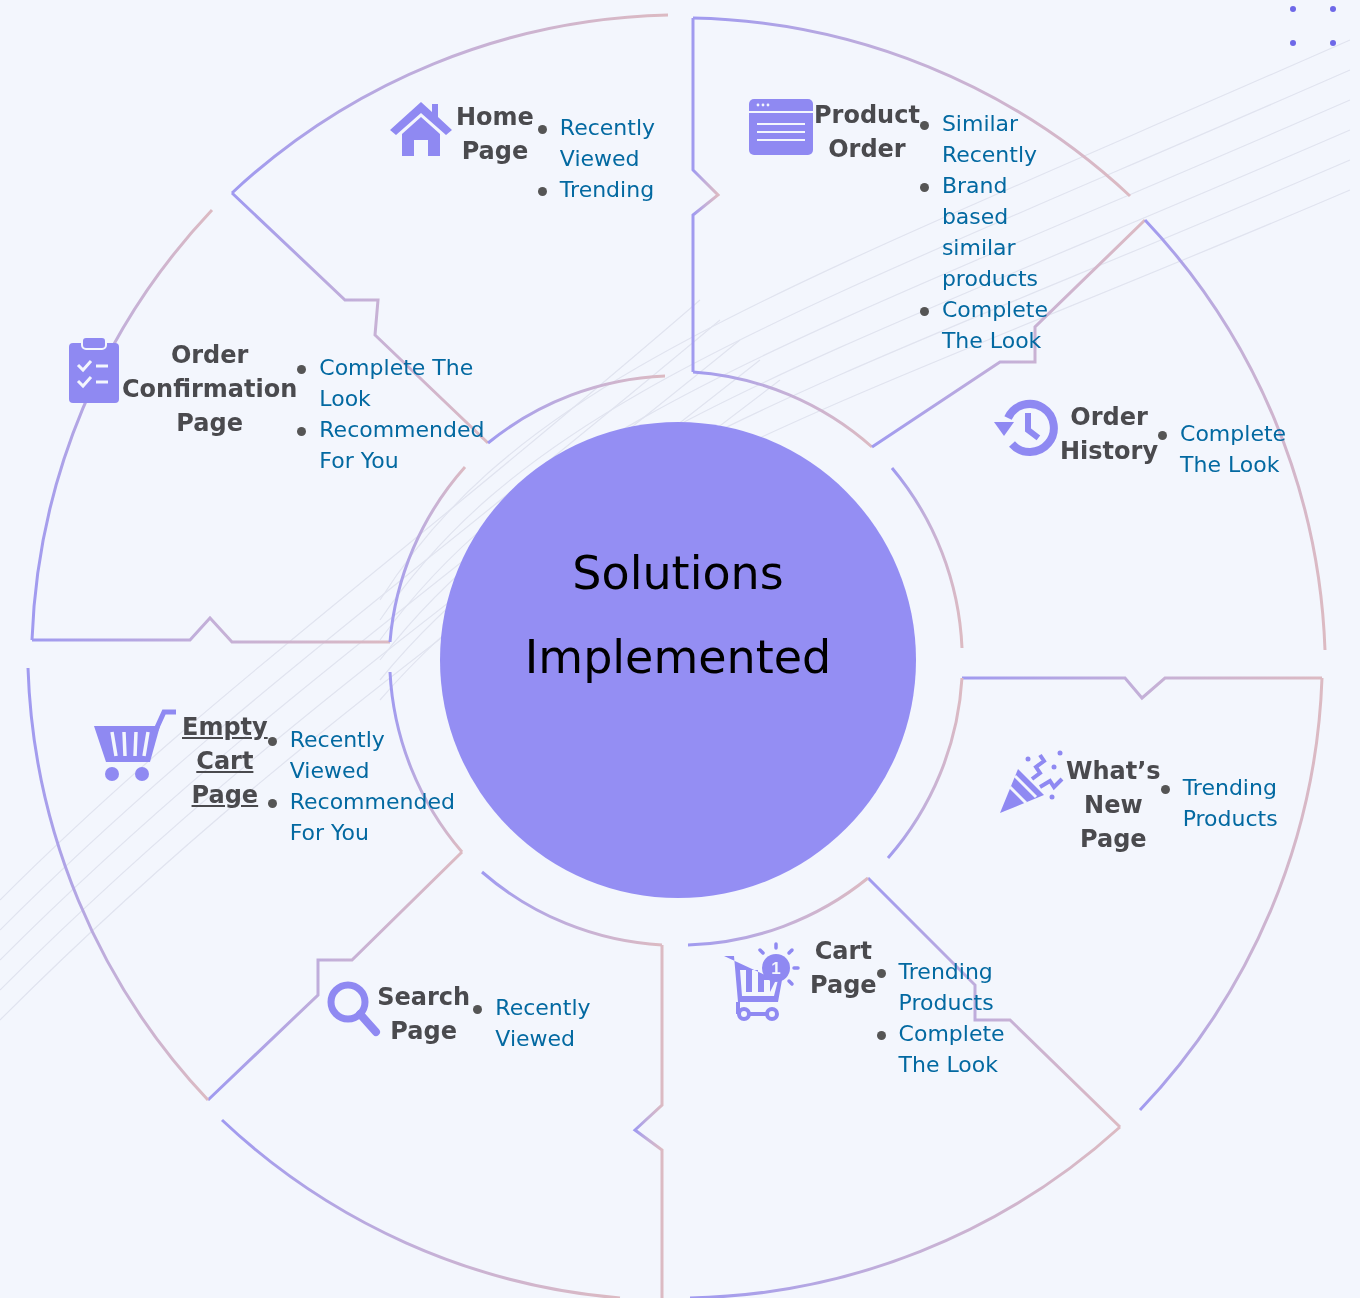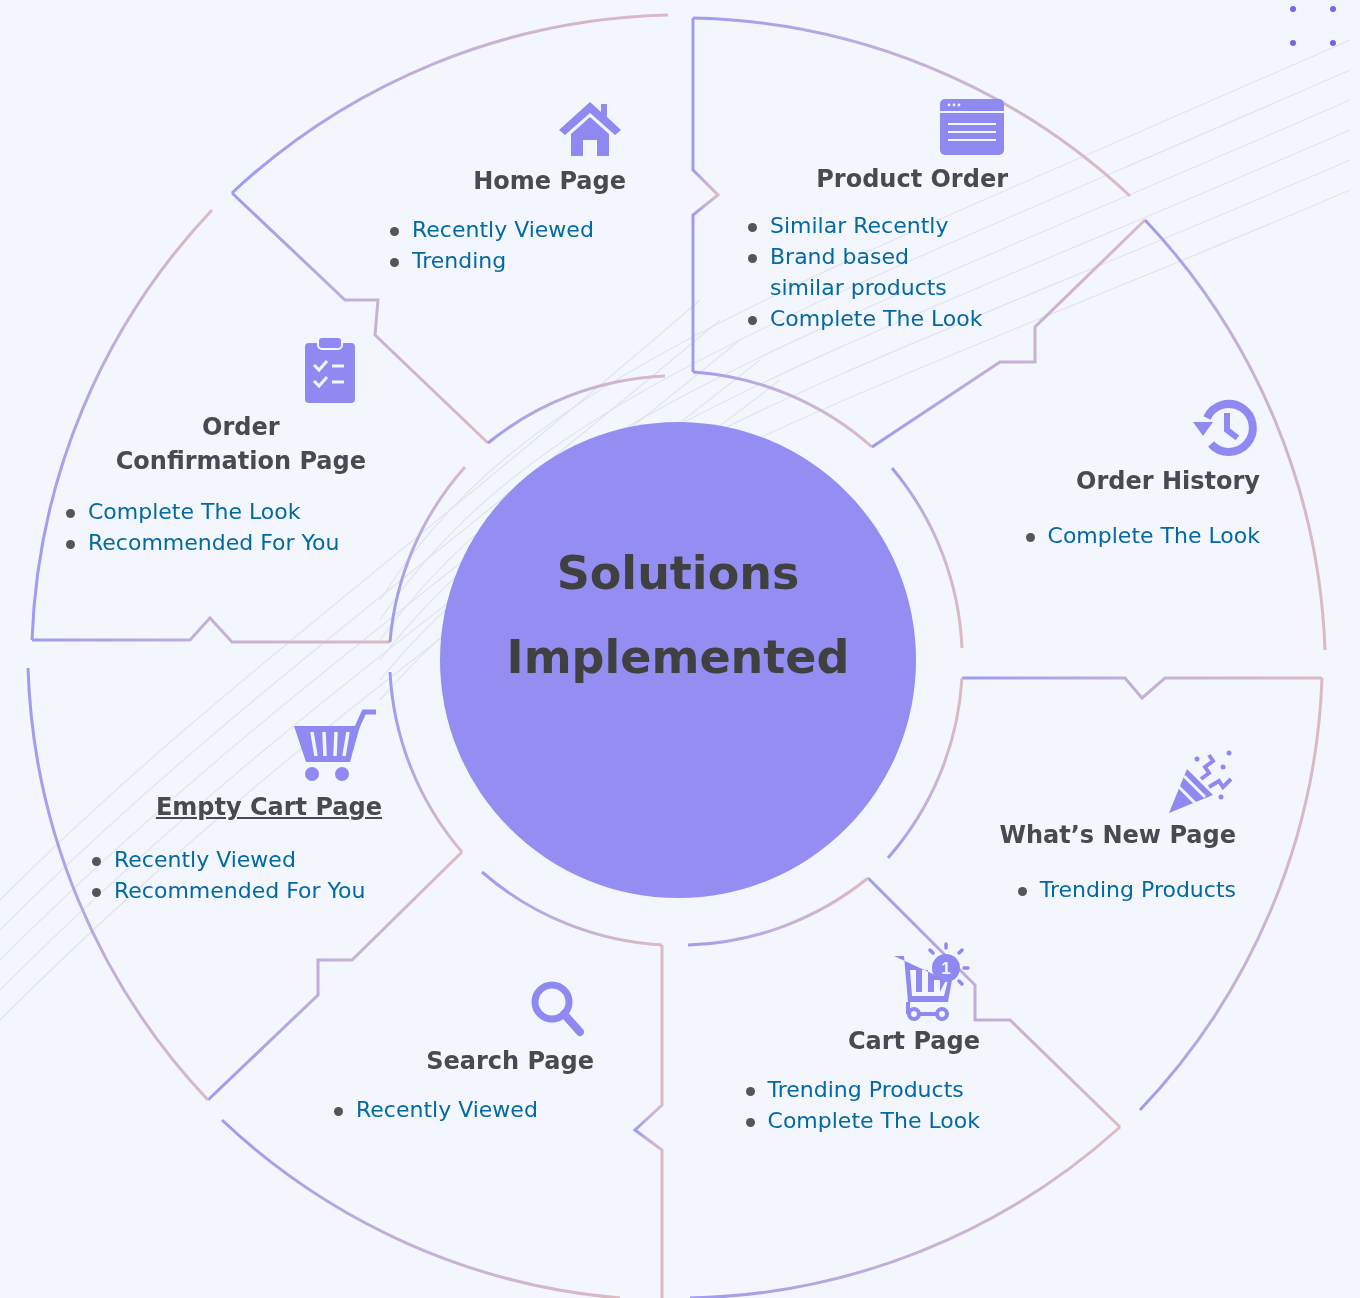--- a/index.html
+++ b/index.html
@@ -6,42 +6,42 @@
   body {
     width: 1360px; height: 1298px; overflow: hidden;
     background: #f3f6fd;
     font-family: "DejaVu Sans", "Liberation Sans", sans-serif;
     position: relative;
   }
   #stage { position: absolute; left: 0; top: 0; width: 1360px; height: 1298px; }
   svg.frame { position: absolute; left: 0; top: 0; }
   .seg {
     position: absolute;
-    display: flex; flex-direction: column; align-items: flex-end;
+    display: flex; align-items: flex-start;
     color: #444448;
   }
   .seg .icon { width: 72px; height: 64px; display: flex; align-items: center; justify-content: center; }
   .seg .title {
     font-weight: bold; font-size: 24px; color: #4a4a4e; text-align: center;
     line-height: 34px; margin-top: 4px; white-space: pre-line;
   }
   .seg ul {
     list-style: none; margin: 20px 0 0 0; padding: 0;
     font-size: 22px; color: #0369a1; line-height: 31px;
   }
   .seg li { position: relative; padding-left: 22px; }
   .seg li::before {
     content: ""; position: absolute; left: 0; top: 13px;
     width: 9px; height: 9px; border-radius: 50%; background: #555;
   }
   .center {
     position: absolute; left: 440px; top: 422px; width: 476px; height: 476px;
     border-radius: 50%; background: #948ef3;
     display: flex; flex-direction: column; align-items: center; justify-content: center;
-    color: #404040; font-weight: bold; font-size: 46px; line-height: 84px;
+    color: #000000; font-weight: normal; font-size: 46px; line-height: 84px;
     padding-bottom: 90px; box-sizing: border-box;
   }
   .dots { position: absolute; left: 1284px; top: 2px; width: 60px; height: 50px; }
   .dots span { position: absolute; width: 6px; height: 6px; border-radius: 50%; background: #6e68e8; }
 </style>
 </head>
 <body>
 
 <div id="stage">
 

